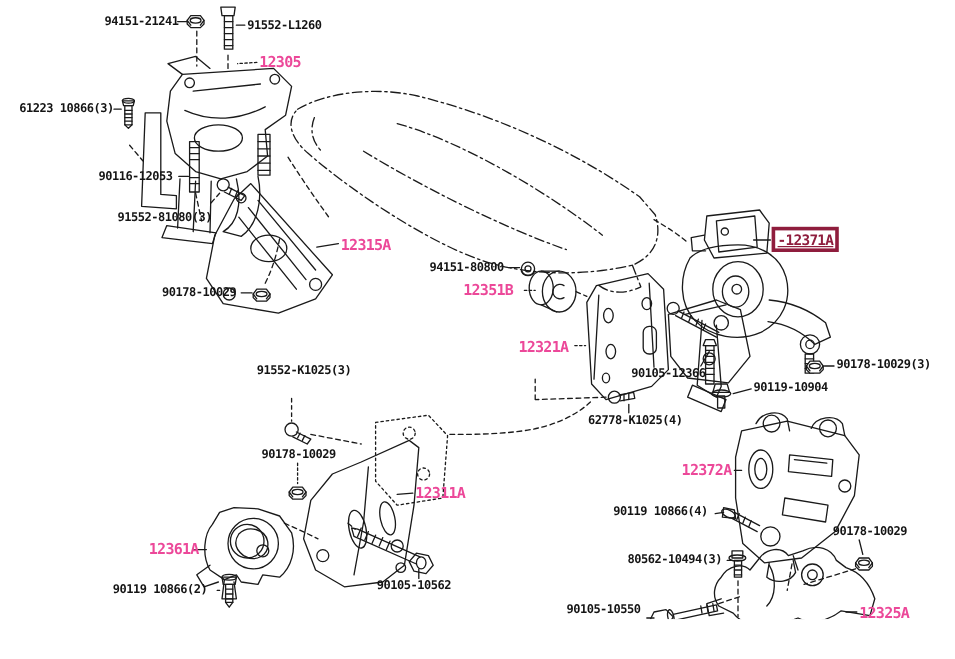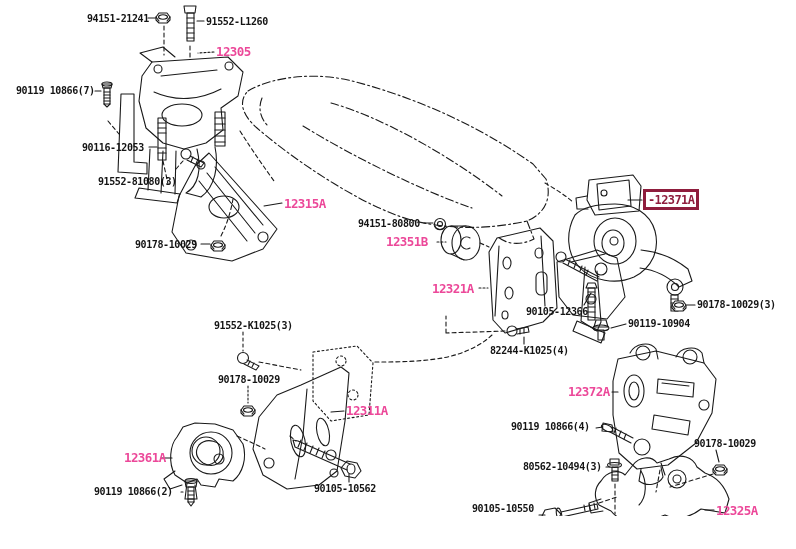--- a/index.html
+++ b/index.html
@@ -5,21 +5,21 @@
   html,body{margin:0;padding:0;background:#fff;}
   .stage{position:relative;width:796px;height:516px;background:#fff;overflow:hidden;
          font-family:"DejaVu Sans Mono",monospace;border-radius:14px;}
   .art{position:absolute;left:0;top:0;}
   .fl{position:absolute;font:700 10px/1.15 "DejaVu Sans Mono",monospace;color:#141414;
       letter-spacing:-0.4px;white-space:nowrap;}
   .bl{position:absolute;font:700 12.5px/1.1 "DejaVu Sans Mono",monospace;color:#ec4899;
       letter-spacing:-0.6px;white-space:nowrap;}
   .hl{position:absolute;border:3px solid #8f1d3d;color:#8f1d3d;background:#fff;
       font:700 12px/1 "DejaVu Sans Mono",monospace;padding:2px 2px 1px 2px;letter-spacing:-0.6px;
-      white-space:nowrap;}
+      white-space:nowrap;text-decoration:underline;}
   .code{position:absolute;font:400 9.5px/1 "DejaVu Sans",sans-serif;color:#4a4a4a;
         letter-spacing:0.6px;margin-top:20px;}
   svg *{vector-effect:non-scaling-stroke;}
 </style>
 </head>
 <body>
 
 <div class="stage">
 
   <svg class="art" width="796" height="549" viewBox="0 0 796 549" fill="none" stroke="#1a1a1a" stroke-width="1.1" stroke-linecap="round" stroke-linejoin="round">
@@ -295,36 +295,36 @@
       <path d="M615,484 L615,514"></path>
       <path d="M713,474 L670,487"></path>
       <path d="M599,503 L617,497"></path>
       <path d="M480,243 L489,247"></path>
     </g>
   </svg>
 
   <div class="fl" style="left:87px;top:13px">94151-21241</div>
   <div class="fl" style="left:206px;top:16px">91552-L1260</div>
   <div class="bl" style="left:216px;top:45px">12305</div>
-  <div class="fl" style="left:16px;top:85px">90119 10866(7)</div>
+  <div class="fl" style="left:16px;top:85px">61223 10866(3)</div>
   <div class="fl" style="left:82px;top:142px">90116-12053</div>
   <div class="fl" style="left:98px;top:176px">91552-81080(3)</div>
   <div class="bl" style="left:284px;top:197px">12315A</div>
   <div class="fl" style="left:135px;top:239px">90178-10029</div>
   <div class="fl" style="left:358px;top:218px">94151-80800</div>
   <div class="bl" style="left:386px;top:235px">12351B</div>
   <div class="bl" style="left:432px;top:282px">12321A</div>
   <div class="fl" style="left:526px;top:306px">90105-12366</div>
   <div class="fl" style="left:628px;top:318px">90119-10904</div>
-  <div class="fl" style="left:490px;top:345px">82244-K1025(4)</div>
+  <div class="fl" style="left:490px;top:345px">62778-K1025(4)</div>
 
   <div class="hl" style="left: 643px; top: 189px; color: rgb(143, 29, 61); border-color: rgb(143, 29, 61);">-12371A</div>
 
   <div class="fl" style="left:697px;top:299px">90178-10029(3)</div>
-  <div class="fl" style="left:214px;top:320px">91552-K1025(3)</div>
+  <div class="fl" style="left:214px;top:304px">91552-K1025(3)</div>
   <div class="fl" style="left:218px;top:374px">90178-10029</div>
   <div class="bl" style="left:346px;top:404px">12311A</div>
   <div class="bl" style="left:124px;top:451px">12361A</div>
   <div class="fl" style="left:94px;top:486px">90119 10866(2)</div>
   <div class="fl" style="left:314px;top:483px">90105-10562</div>
   <div class="bl" style="left:568px;top:385px">12372A</div>
   <div class="fl" style="left:511px;top:421px">90119 10866(4)</div>
   <div class="fl" style="left:694px;top:438px">90178-10029</div>
   <div class="fl" style="left:523px;top:461px">80562-10494(3)</div>
   <div class="fl" style="left:472px;top:503px">90105-10550</div>

